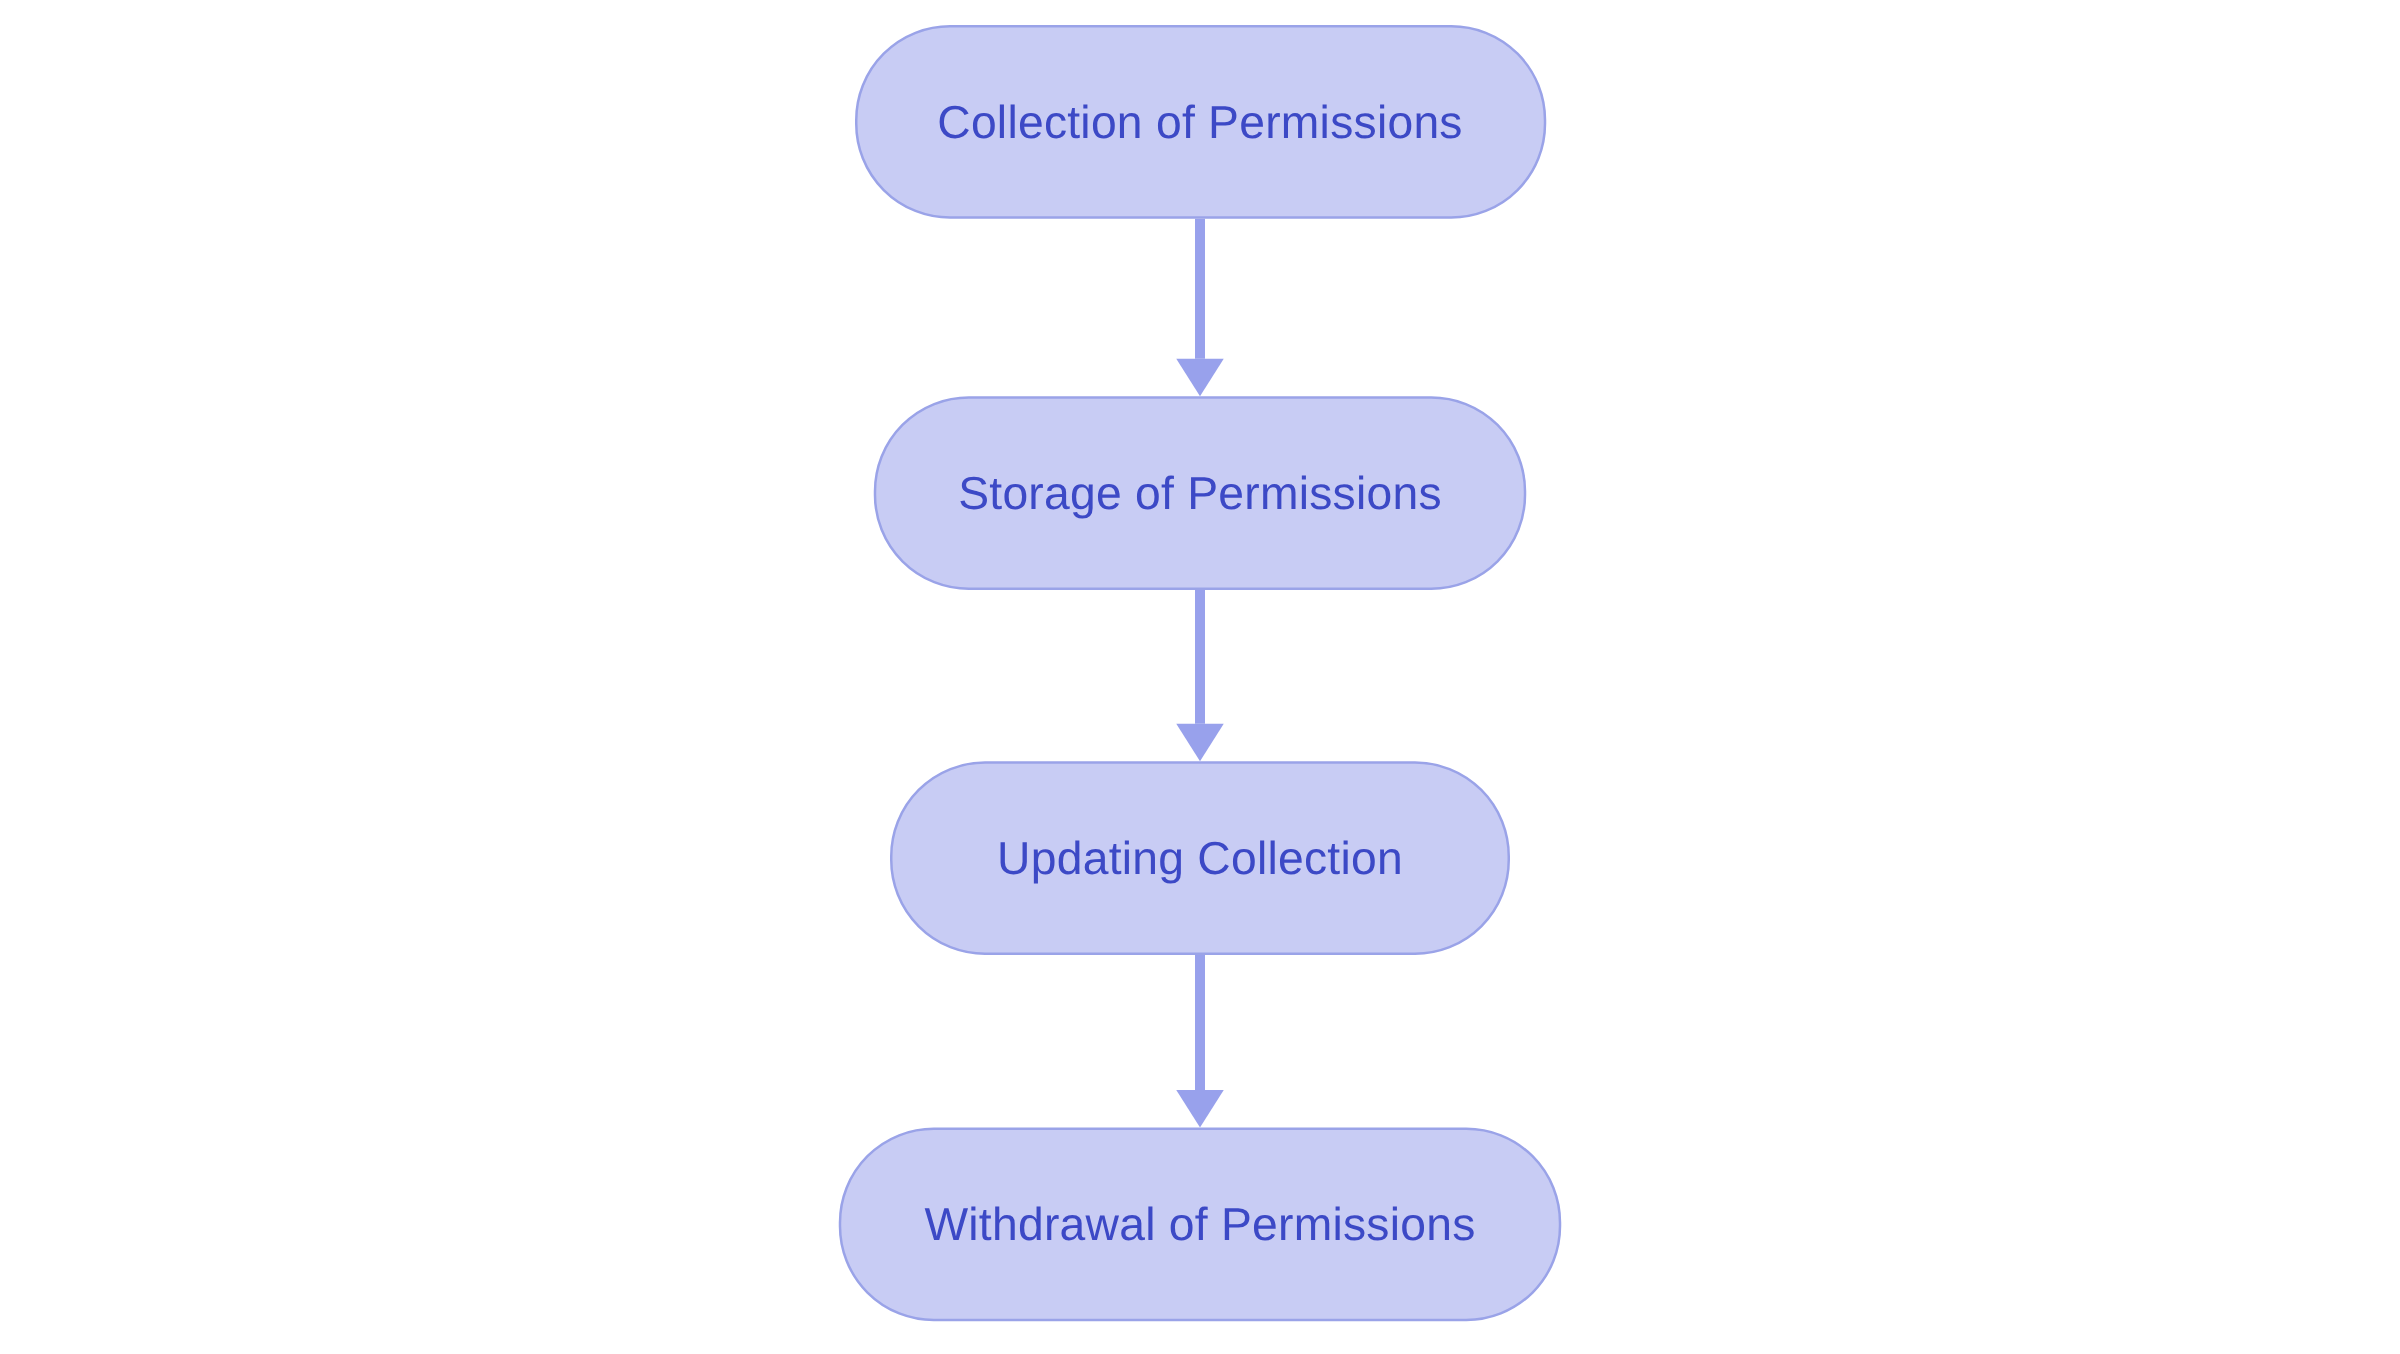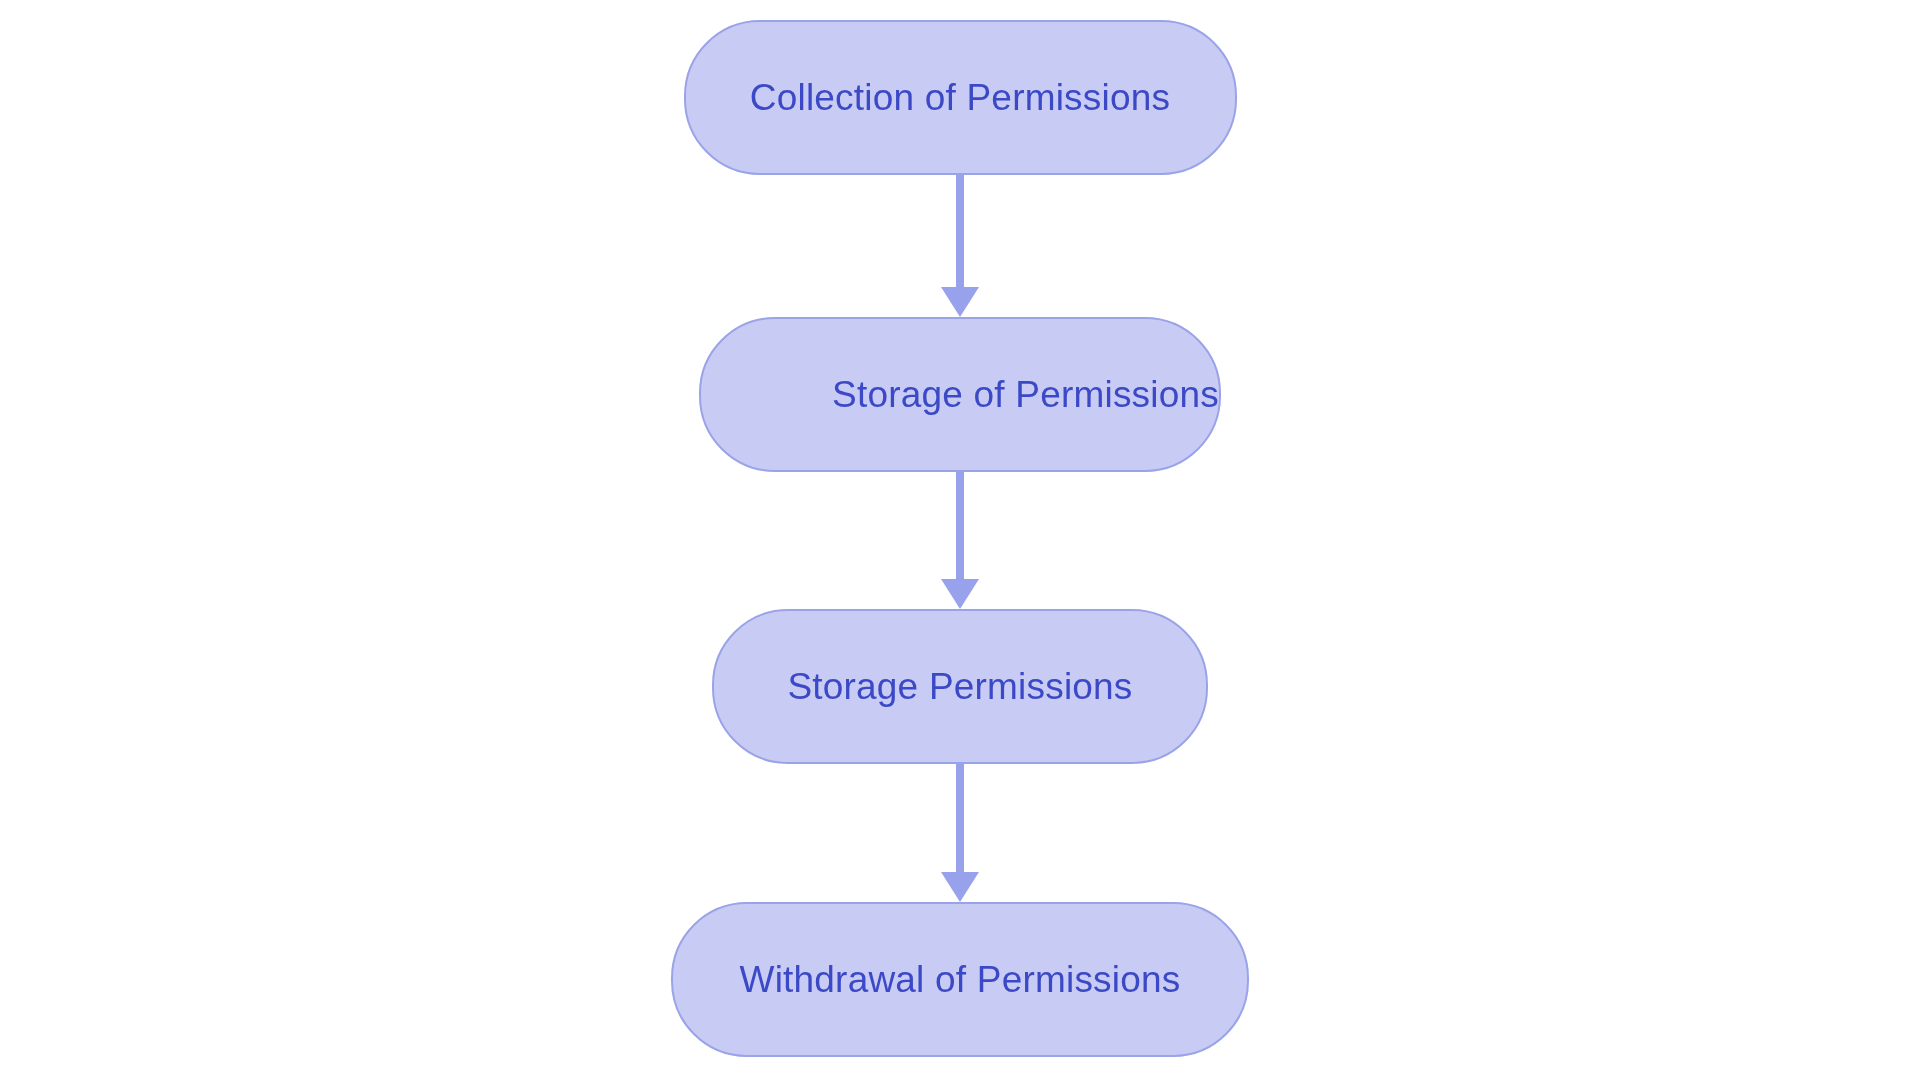--- a/index.html
+++ b/index.html
@@ -28,21 +28,21 @@
     display:flex;align-items:center;justify-content:center;
     flex-shrink:0;
   }
   .node span{
     color:var(--node-text);
     font-size:37px;
     letter-spacing:0.2px;
     white-space:nowrap;
   }
   .n1{width:553px;}
-  .n2{width:522px;justify-content:flex-end;}
+  .n2{width:522px;}
   .n3{width:496px;}
   .n4{width:578px;justify-content:center;}
   .connector{
     display:flex;flex-direction:column;align-items:center;
     flex-shrink:0;
   }
   .c1{height:142px;}
   .c2{height:137px;}
   .c3{height:138px;}
   .connector .line{
@@ -74,21 +74,21 @@
   <div class="node n2">
     <span>Storage of Permissions</span>
   </div>
 
   <div class="connector c2">
     <div class="line"></div>
     <div class="head"></div>
   </div>
 
   <div class="node n3">
-    <span>Storage Permissions</span>
+    <span>Updating Collection</span>
   </div>
 
   <div class="connector c3">
     <div class="line"></div>
     <div class="head"></div>
   </div>
 
   <div class="node n4">
     <span>Withdrawal of Permissions</span>
   </div>

